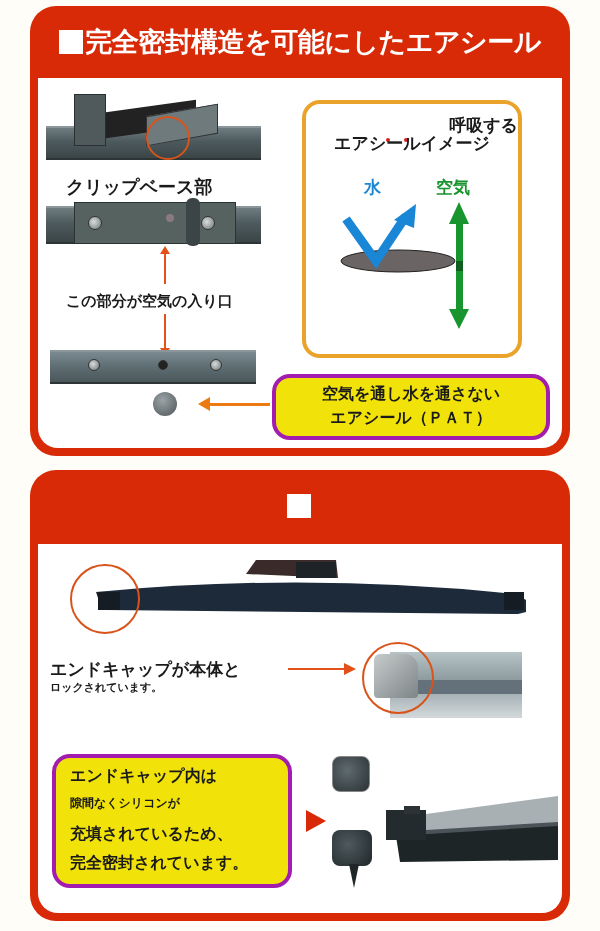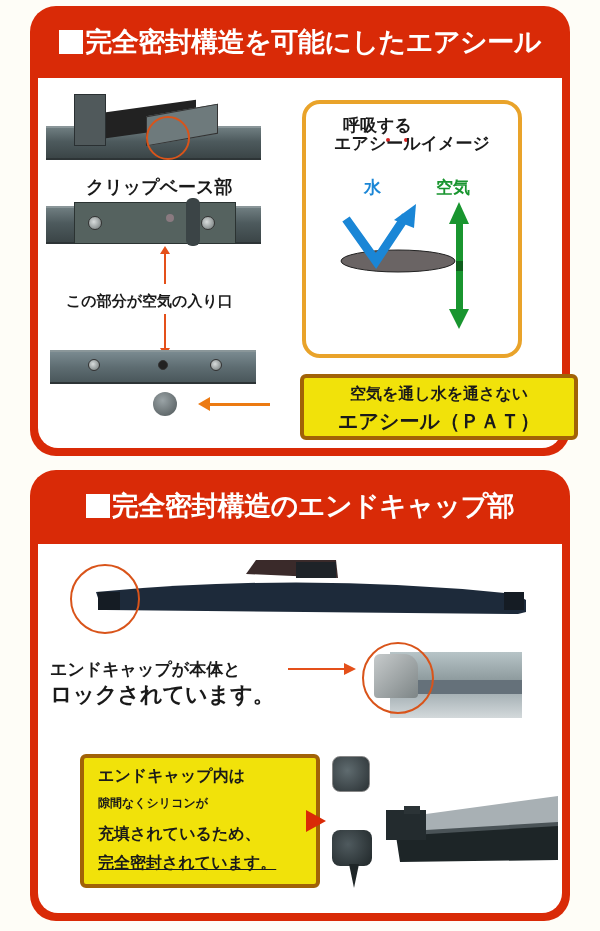--- a/index.html
+++ b/index.html
@@ -10,40 +10,40 @@
   .panel .inner{position:absolute;left:8px;right:8px;bottom:8px;background:#fff;border-radius:0 0 20px 20px;}
   #p1{top:6px;height:450px;}
   #p1 .inner{top:72px;}
   #p2{top:470px;height:451px;}
   #p2 .inner{top:74px;}
   .abs{position:absolute;}
   .lbl{position:absolute;font-weight:bold;color:#1a1a1a;white-space:nowrap;}
   .photo{position:absolute;}
   .bar{position:absolute;background:linear-gradient(#6f7d80,#4d5a5d 45%,#3b4547);border-top:2px solid #8a9699;border-bottom:2px solid #2d3436;}
   .screw{position:absolute;width:12px;height:12px;border-radius:50%;background:radial-gradient(circle at 40% 40%,#d8dcdc,#6b7373);border:1px solid #333;}
-  .callout-y{position:absolute;background:#f1e20a;border:4px solid #a16207;border-radius:6px;font-weight:bold;color:#1a1a1a;margin-left:28px;}
+  .callout-y{position:absolute;background:#f1e20a;border:4px solid #a21caf;border-radius:18px;font-weight:bold;color:#1a1a1a;}
   .redcircle{position:absolute;border:2px solid #d9541a;border-radius:50%;}
 </style>
 </head>
 <body>
 
 <div class="panel" id="p1">
   <div class="title">
     <span class="sq"></span><span>完全密封構造を可能にしたエアシール</span>
   </div>
   <div class="inner">
 
     <div class="photo" style="left:8px;top:10px;width:215px;height:72px;">
       <div class="bar" style="left:0;top:38px;width:215px;height:30px;"></div>
       <div class="abs" style="left:28px;top:6px;width:30px;height:50px;background:#50595b;border:1px solid #2a3032;"></div>
       <div class="abs" style="left:60px;top:18px;width:90px;height:26px;background:#222;transform:skewY(-8deg);"></div>
       <div class="abs" style="left:100px;top:22px;width:70px;height:28px;background:#6e7a7c;border:1px solid #333;transform:skewY(-10deg);"></div>
       <div class="redcircle" style="left:100px;top:28px;width:40px;height:40px;"></div>
     </div>
-    <div class="lbl" style="left:48px;top:97px;font-size:18px;">クリップベース部</div>
+    <div class="lbl" style="left:28px;top:97px;font-size:18px;">クリップベース部</div>
 
     <div class="photo" style="left:8px;top:124px;width:215px;height:44px;">
       <div class="bar" style="left:0;top:4px;width:215px;height:34px;"></div>
       <div class="abs" style="left:28px;top:0;width:160px;height:40px;background:#55625f;border:1px solid #2b3332;"></div>
       <div class="screw" style="left:42px;top:14px;"></div>
       <div class="screw" style="left:155px;top:14px;"></div>
       <div class="abs" style="left:120px;top:12px;width:8px;height:8px;border-radius:50%;background:#8a7a80;"></div>
       <div class="abs" style="left:140px;top:-4px;width:14px;height:48px;background:#3b4446;border-radius:6px;"></div>
     </div>
 
@@ -59,79 +59,79 @@
       <div class="screw" style="left:108px;top:10px;width:8px;height:8px;background:#222;"></div>
       <div class="screw" style="left:160px;top:9px;width:10px;height:10px;"></div>
     </div>
 
     <div class="abs" style="left:115px;top:314px;width:24px;height:24px;border-radius:50%;background:radial-gradient(circle at 40% 35%,#9aa3a6,#4d5557);"></div>
 
     <div class="abs" style="left:170px;top:325px;width:62px;height:3px;background:#ec7a12;"></div>
     <div class="abs" style="left:160px;top:319px;width:0;height:0;border-top:7px solid transparent;border-bottom:7px solid transparent;border-right:12px solid #ec7a12;"></div>
 
     <div class="abs" style="left:264px;top:22px;width:212px;height:250px;border:4px solid #e9a32a;border-radius:18px;background:#fff;">
-      <div class="lbl" style="left:0;right:0;top:10px;text-align:left;font-size:17px;padding-left:37px;">呼吸する</div>
+      <div class="lbl" style="left:0;right:0;top:10px;text-align:right;font-size:17px;padding-left:37px;">呼吸する</div>
       <div class="abs" style="left:80px;top:34px;width:4px;height:4px;border-radius:50%;background:#d62020;"></div>
       <div class="abs" style="left:98px;top:34px;width:4px;height:4px;border-radius:50%;background:#d62020;"></div>
       <div class="lbl" style="left:0;right:0;top:28px;text-align:center;font-size:17px;">エアシールイメージ</div>
       <div class="lbl" style="left:58px;top:72px;font-size:17px;color:#1a86d6;">水</div>
       <div class="lbl" style="left:130px;top:72px;font-size:17px;color:#19952f;">空気</div>
       <svg class="abs" style="left:0;top:0;" width="212" height="250">
         <ellipse cx="92" cy="157" rx="57" ry="11" fill="#6a6464" stroke="#222" stroke-width="1"></ellipse>
         <polyline points="40,115 70,157 100,112" fill="none" stroke="#1a86d6" stroke-width="9"></polyline>
         <polygon points="110,100 88,116 108,124" fill="#1a86d6"></polygon>
         <rect x="150" y="108" width="7" height="104" fill="#19952f"></rect>
         <rect x="150" y="157" width="7" height="10" fill="#0f5e1d"></rect>
         <polygon points="153,98 143,120 163,120" fill="#19952f"></polygon>
         <polygon points="153,225 143,205 163,205" fill="#19952f"></polygon>
       </svg>
     </div>
 
     <div class="callout-y" style="left:234px;top:296px;width:270px;height:58px;">
       <div class="lbl" style="left:0;right:0;top:6px;text-align:center;font-size:16px;">空気を通し水を通さない</div>
-      <div class="lbl" style="left:0;right:0;top:30px;text-align:center;font-size:20px;">エアシール（ＰＡＴ）</div>
+      <div class="lbl" style="left:0;right:0;top:30px;text-align:center;font-size:16px;">エアシール（ＰＡＴ）</div>
     </div>
   </div>
 </div>
 
 <div class="panel" id="p2">
   <div class="title">
-    <span class="sq"></span><span>完全密封構造のエンドキャップ部</span>
+    <span class="sq"></span>
   </div>
   <div class="inner">
 
     <div class="photo" style="left:18px;top:8px;width:490px;height:80px;">
       <svg width="490" height="80">
         <polygon points="190,22 200,8 280,8 282,26" fill="#3a2a2a"></polygon>
         <rect x="240" y="10" width="40" height="16" fill="#1e2328"></rect>
         <path d="M40,40 Q250,20 460,42 L470,48 L470,60 L462,62 L50,58 L44,52 Z" fill="#1d2a3a"></path>
         <rect x="42" y="40" width="22" height="18" fill="#151c24"></rect>
         <rect x="448" y="40" width="20" height="18" fill="#151c24"></rect>
       </svg>
       <div class="redcircle" style="left:14px;top:12px;width:66px;height:66px;"></div>
     </div>
 
     <div class="lbl" style="left:12px;top:114px;font-size:17px;">エンドキャップが本体と</div>
-    <div class="lbl" style="left:12px;top:136px;font-size:22px;">ロックされています。</div>
+    <div class="lbl" style="left:12px;top:136px;font-size:11px;">ロックされています。</div>
     <div class="abs" style="left:250px;top:124px;width:56px;height:2px;background:#e4501a;"></div>
     <div class="abs" style="left:306px;top:119px;width:0;height:0;border-top:6px solid transparent;border-bottom:6px solid transparent;border-left:12px solid #e4501a;"></div>
 
     <div class="photo" style="left:322px;top:98px;width:162px;height:76px;">
       <div class="abs" style="left:30px;top:10px;width:132px;height:28px;background:linear-gradient(#b7c4c7,#8e9b9e);"></div>
       <div class="abs" style="left:30px;top:38px;width:132px;height:14px;background:#65717a;"></div>
       <div class="abs" style="left:30px;top:52px;width:132px;height:24px;background:linear-gradient(#a7b2b6,#d3d9db);"></div>
       <div class="abs" style="left:14px;top:12px;width:44px;height:44px;background:linear-gradient(135deg,#c7cbcc,#7d8586);border-radius:6px 14px 4px 4px;"></div>
       <div class="redcircle" style="left:2px;top:0;width:68px;height:68px;"></div>
     </div>
 
     <div class="callout-y" style="left:14px;top:210px;width:232px;height:126px;">
       <div class="lbl" style="left:14px;top:8px;font-size:16px;">エンドキャップ内は</div>
       <div class="lbl" style="left:14px;top:37px;font-size:12px;">隙間なくシリコンが</div>
       <div class="lbl" style="left:14px;top:66px;font-size:16px;">充填されているため、</div>
-      <div class="lbl" style="left:14px;top:95px;font-size:16px;text-decoration:underline;">完全密封されています。</div>
+      <div class="lbl" style="left:14px;top:95px;font-size:16px;">完全密封されています。</div>
     </div>
     <div class="abs" style="left:268px;top:266px;width:0;height:0;border-top:11px solid transparent;border-bottom:11px solid transparent;border-left:20px solid #d92a07;"></div>
 
     <div class="abs" style="left:294px;top:212px;width:36px;height:34px;border-radius:8px;background:radial-gradient(circle at 40% 40%,#5f6b6f,#2a3134);border:1px solid #888;"></div>
     <div class="abs" style="left:294px;top:286px;width:40px;height:36px;border-radius:8px;background:radial-gradient(circle at 40% 40%,#4f5a5e,#1f2628);"></div>
     <div class="abs" style="left:311px;top:320px;width:0;height:0;border-left:5px solid transparent;border-right:5px solid transparent;border-top:24px solid #1f2628;"></div>
 
     <div class="photo" style="left:348px;top:252px;width:172px;height:68px;">
       <svg width="172" height="68">
         <polygon points="40,18 172,0 172,28 40,36" fill="#a8b0b4"></polygon>

